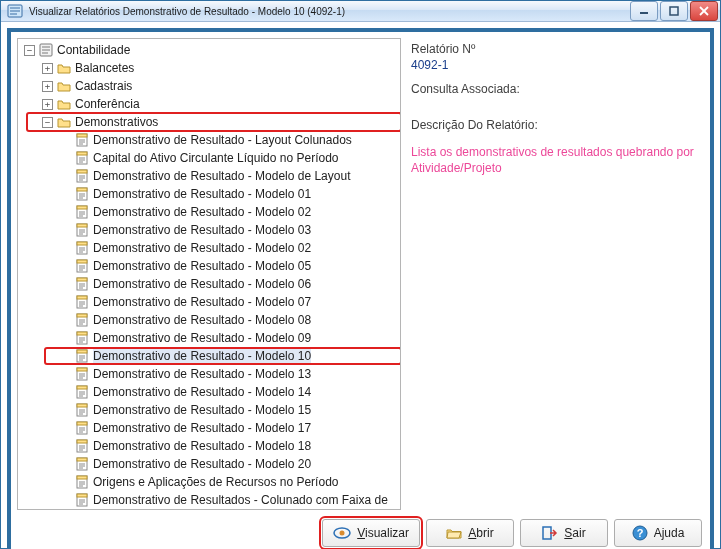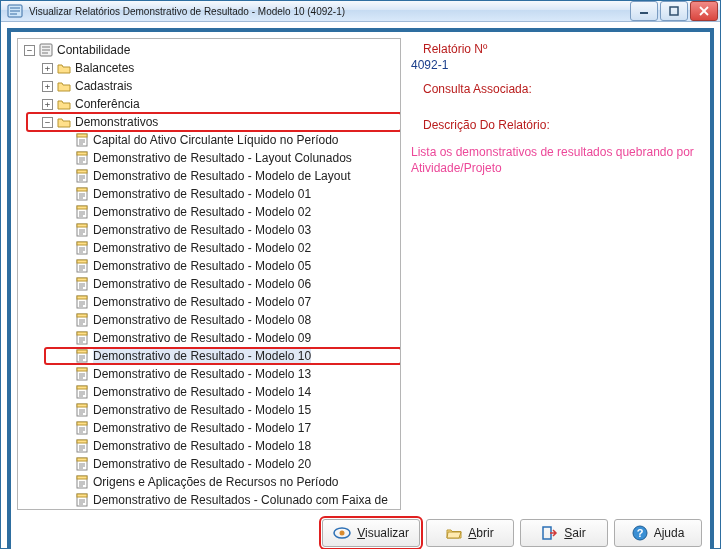--- a/index.html
+++ b/index.html
@@ -58,21 +58,21 @@
     font-size: 9px; line-height: 1; color: #555; margin-right: 4px; flex: 0 0 auto;
     font-family: monospace; cursor: pointer;
   }
   .exp-spacer { width: 11px; height: 11px; margin-right: 4px; flex: 0 0 auto; }
   .node-icon { width: 14px; height: 14px; margin-right: 4px; flex: 0 0 auto; }
   .node-label { color: #222; cursor: default; }
   .node-label.selected { background: #e0e8f5; }
   .highlight-box { position: absolute; border: 2px solid #e02020; border-radius: 3px; pointer-events: none; }
 
   .detail-pane { flex: 1; padding: 4px 6px 0 2px; color: #333; }
-  .detail-pane .lbl { color: #b91c1c; margin-bottom: 2px; margin-left: 12px; }
+  .detail-pane .lbl { color: #404040; margin-bottom: 2px; }
   .detail-pane .val-link { color: #1a3e8b; margin-bottom: 10px; cursor: pointer; }
   .detail-pane .spacer { height: 10px; }
   .detail-pane .desc { color: #ec4899; line-height: 1.35; }
 
   .button-bar { height: 40px; display: flex; align-items: center; justify-content: flex-end; gap: 6px; padding: 6px 2px 0 2px; }
   .btn {
     height: 28px; min-width: 88px;
     border: 1px solid #adadad; border-radius: 3px;
     background: linear-gradient(to bottom, #fdfdfd, #ececec);
     display: flex; align-items: center; justify-content: center;
@@ -178,34 +178,34 @@
                         <li>
                           <div class="node-row">
                             <span class="exp-spacer"></span>
                             <span class="node-icon"><svg viewBox="0 0 14 14">
                                 <rect x="2" y="1" width="10" height="12" fill="#fff" stroke="#8a8a8a"></rect>
                                 <rect x="2" y="1" width="10" height="3" fill="#ffe08a" stroke="#b89530"></rect>
                                 <line x1="4" y1="7" x2="10" y2="7" stroke="#8a8a8a"></line>
                                 <line x1="4" y1="9" x2="10" y2="9" stroke="#8a8a8a"></line>
                                 <line x1="4" y1="11" x2="8" y2="11" stroke="#8a8a8a"></line>
                               </svg></span>
+                            <span class="node-label">Demonstrativo de Resultado - Layout Colunados</span>
+                          </div>
+                        </li>
+                        <li>
+                          <div class="node-row">
+                            <span class="exp-spacer"></span>
+                            <span class="node-icon"><svg viewBox="0 0 14 14">
+                                <rect x="2" y="1" width="10" height="12" fill="#fff" stroke="#8a8a8a"></rect>
+                                <rect x="2" y="1" width="10" height="3" fill="#ffe08a" stroke="#b89530"></rect>
+                                <line x1="4" y1="7" x2="10" y2="7" stroke="#8a8a8a"></line>
+                                <line x1="4" y1="9" x2="10" y2="9" stroke="#8a8a8a"></line>
+                                <line x1="4" y1="11" x2="8" y2="11" stroke="#8a8a8a"></line>
+                              </svg></span>
                             <span class="node-label">Capital do Ativo Circulante Líquido no Período</span>
-                          </div>
-                        </li>
-                        <li>
-                          <div class="node-row">
-                            <span class="exp-spacer"></span>
-                            <span class="node-icon"><svg viewBox="0 0 14 14">
-                                <rect x="2" y="1" width="10" height="12" fill="#fff" stroke="#8a8a8a"></rect>
-                                <rect x="2" y="1" width="10" height="3" fill="#ffe08a" stroke="#b89530"></rect>
-                                <line x1="4" y1="7" x2="10" y2="7" stroke="#8a8a8a"></line>
-                                <line x1="4" y1="9" x2="10" y2="9" stroke="#8a8a8a"></line>
-                                <line x1="4" y1="11" x2="8" y2="11" stroke="#8a8a8a"></line>
-                              </svg></span>
-                            <span class="node-label">Demonstrativo de Resultado - Layout Colunados</span>
                           </div>
                         </li>
                         <li>
                           <div class="node-row">
                             <span class="exp-spacer"></span>
                             <span class="node-icon"><svg viewBox="0 0 14 14">
                                 <rect x="2" y="1" width="10" height="12" fill="#fff" stroke="#8a8a8a"></rect>
                                 <rect x="2" y="1" width="10" height="3" fill="#ffe08a" stroke="#b89530"></rect>
                                 <line x1="4" y1="7" x2="10" y2="7" stroke="#8a8a8a"></line>
                                 <line x1="4" y1="9" x2="10" y2="9" stroke="#8a8a8a"></line>

